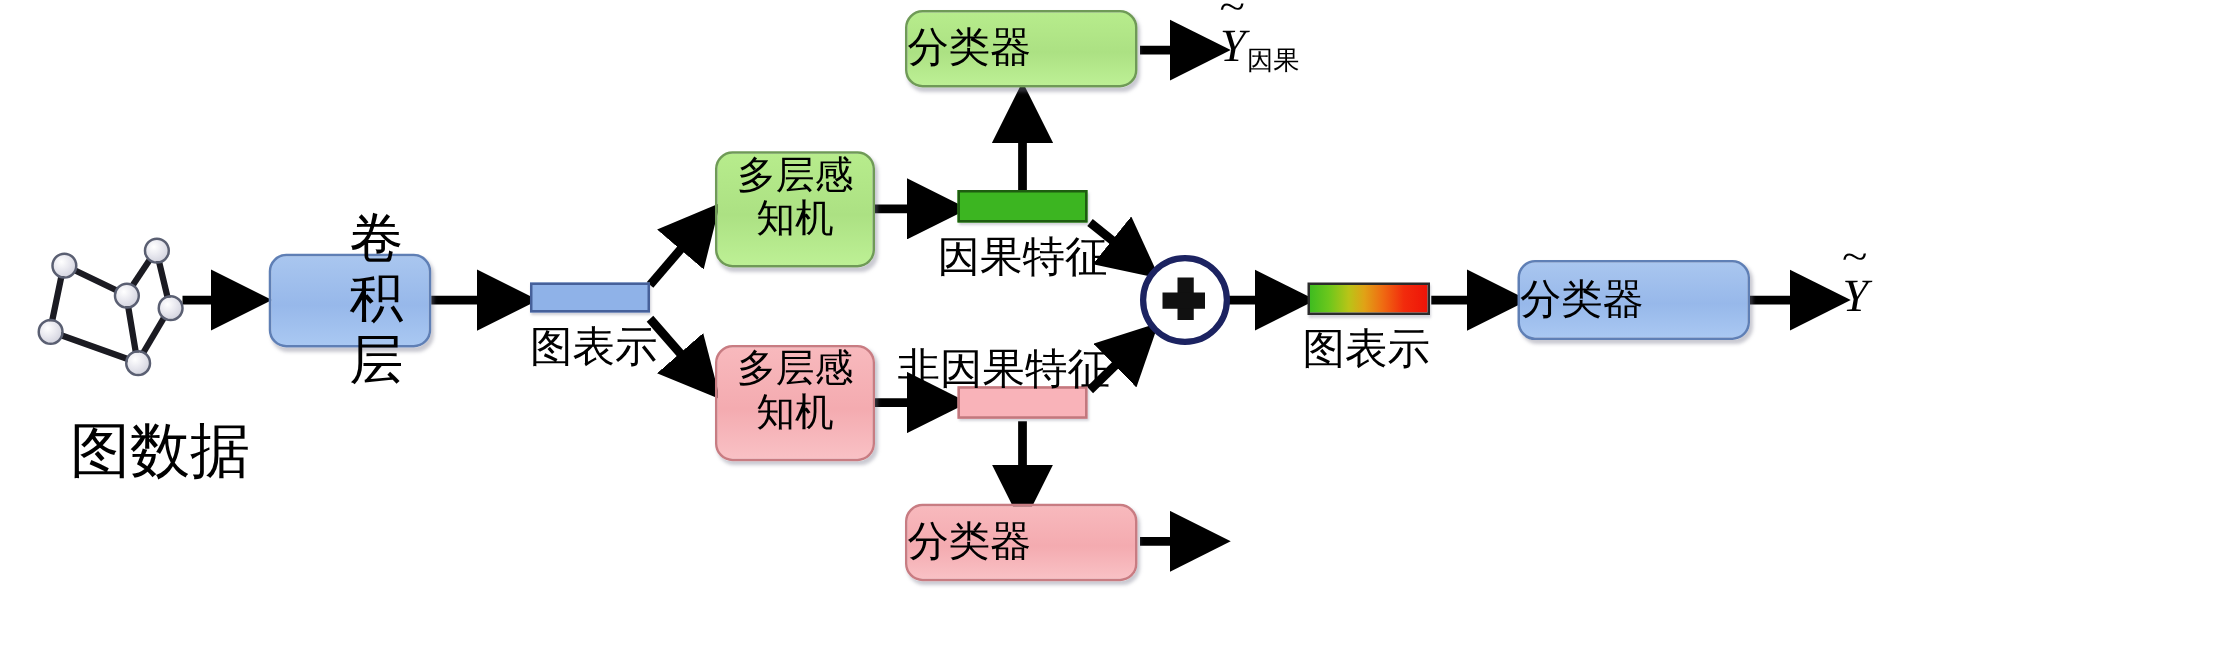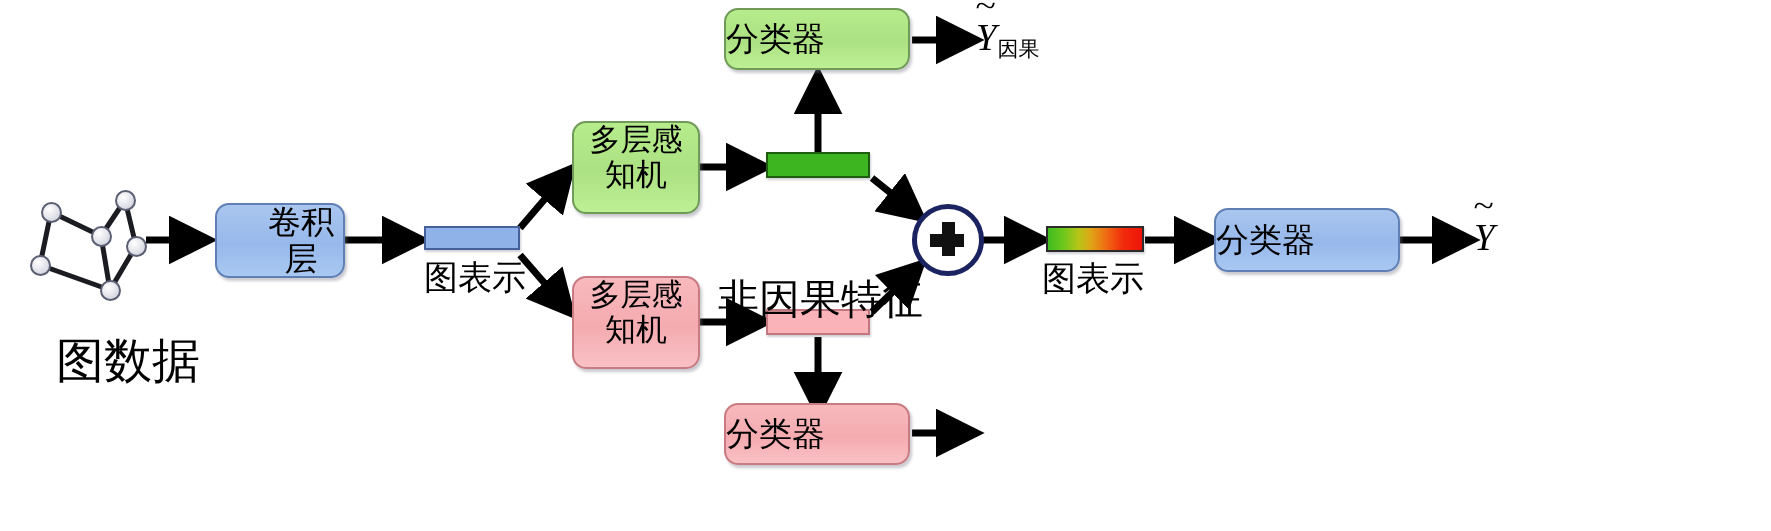--- a/index.html
+++ b/index.html
@@ -179,41 +179,42 @@
   <div>
     <div class="gnode" style="left:41px;  top:202px;"></div>
     <div class="gnode" style="left:115px; top:190px;"></div>
     <div class="gnode" style="left:91px;  top:226px;"></div>
     <div class="gnode" style="left:126px; top:236px;"></div>
     <div class="gnode" style="left:30px;  top:255px;"></div>
     <div class="gnode" style="left:100px; top:280px;"></div>
   </div>
   <div class="cap" style="left:56px;top:281px;font-size:48px;margin-top:48px;">图数据</div>
 
-  <div class="rbox blue" style="left:215px;top:203px;width:130px;height:75px;font-size:33px;padding-left:42px;">
+  <div class="rbox blue" style="left:215px;top:203px;width:130px;height:75px;font-size:43px;padding-left:42px;">
     <span>卷积层</span>
   </div>
 
   <div class="bar blue" style="left:424px;top:226px;width:96px;height:24px;"></div>
   <div class="cap" style="left:424px;top:255px;font-size:34px;">图表示</div>
 
   <div class="rbox green" style="left:572px;top:121px;width:128px;height:93px;font-size:31px;flex-direction:column;">
     <span>多层感</span>
     <span>知机</span>
   </div>
 
   <div class="rbox pink" style="left:572px;top:276px;width:128px;height:93px;font-size:31px;flex-direction:column;">
     <span>多层感</span>
     <span>知机</span>
   </div>
 
   <div class="bar green" style="left:766px;top:152px;width:104px;height:26px;"></div>
+  <div class="cap" style="left:750px;top:183px;font-size:34px;">因果特征</div>
 
   <div class="bar pink" style="left:766px;top:309px;width:104px;height:26px;"></div>
-  <div class="cap" style="left:718px;top:272px;font-size:41px;text-align:right;">非因果特征</div>
+  <div class="cap" style="left:718px;top:272px;font-size:34px;text-align:right;">非因果特征</div>
 
   <div class="rbox green" style="left:724px;top:8px;width:186px;height:62px;font-size:33px;">
     <span>分类器</span>
   </div>
   <div class="ymath" style="left:976px;top:16px;">
     <span class="yv">Y</span><span class="sub">因果</span>
   </div>
 
   <div class="rbox pink" style="left:724px;top:403px;width:186px;height:62px;font-size:33px;">
     <span>分类器</span>

